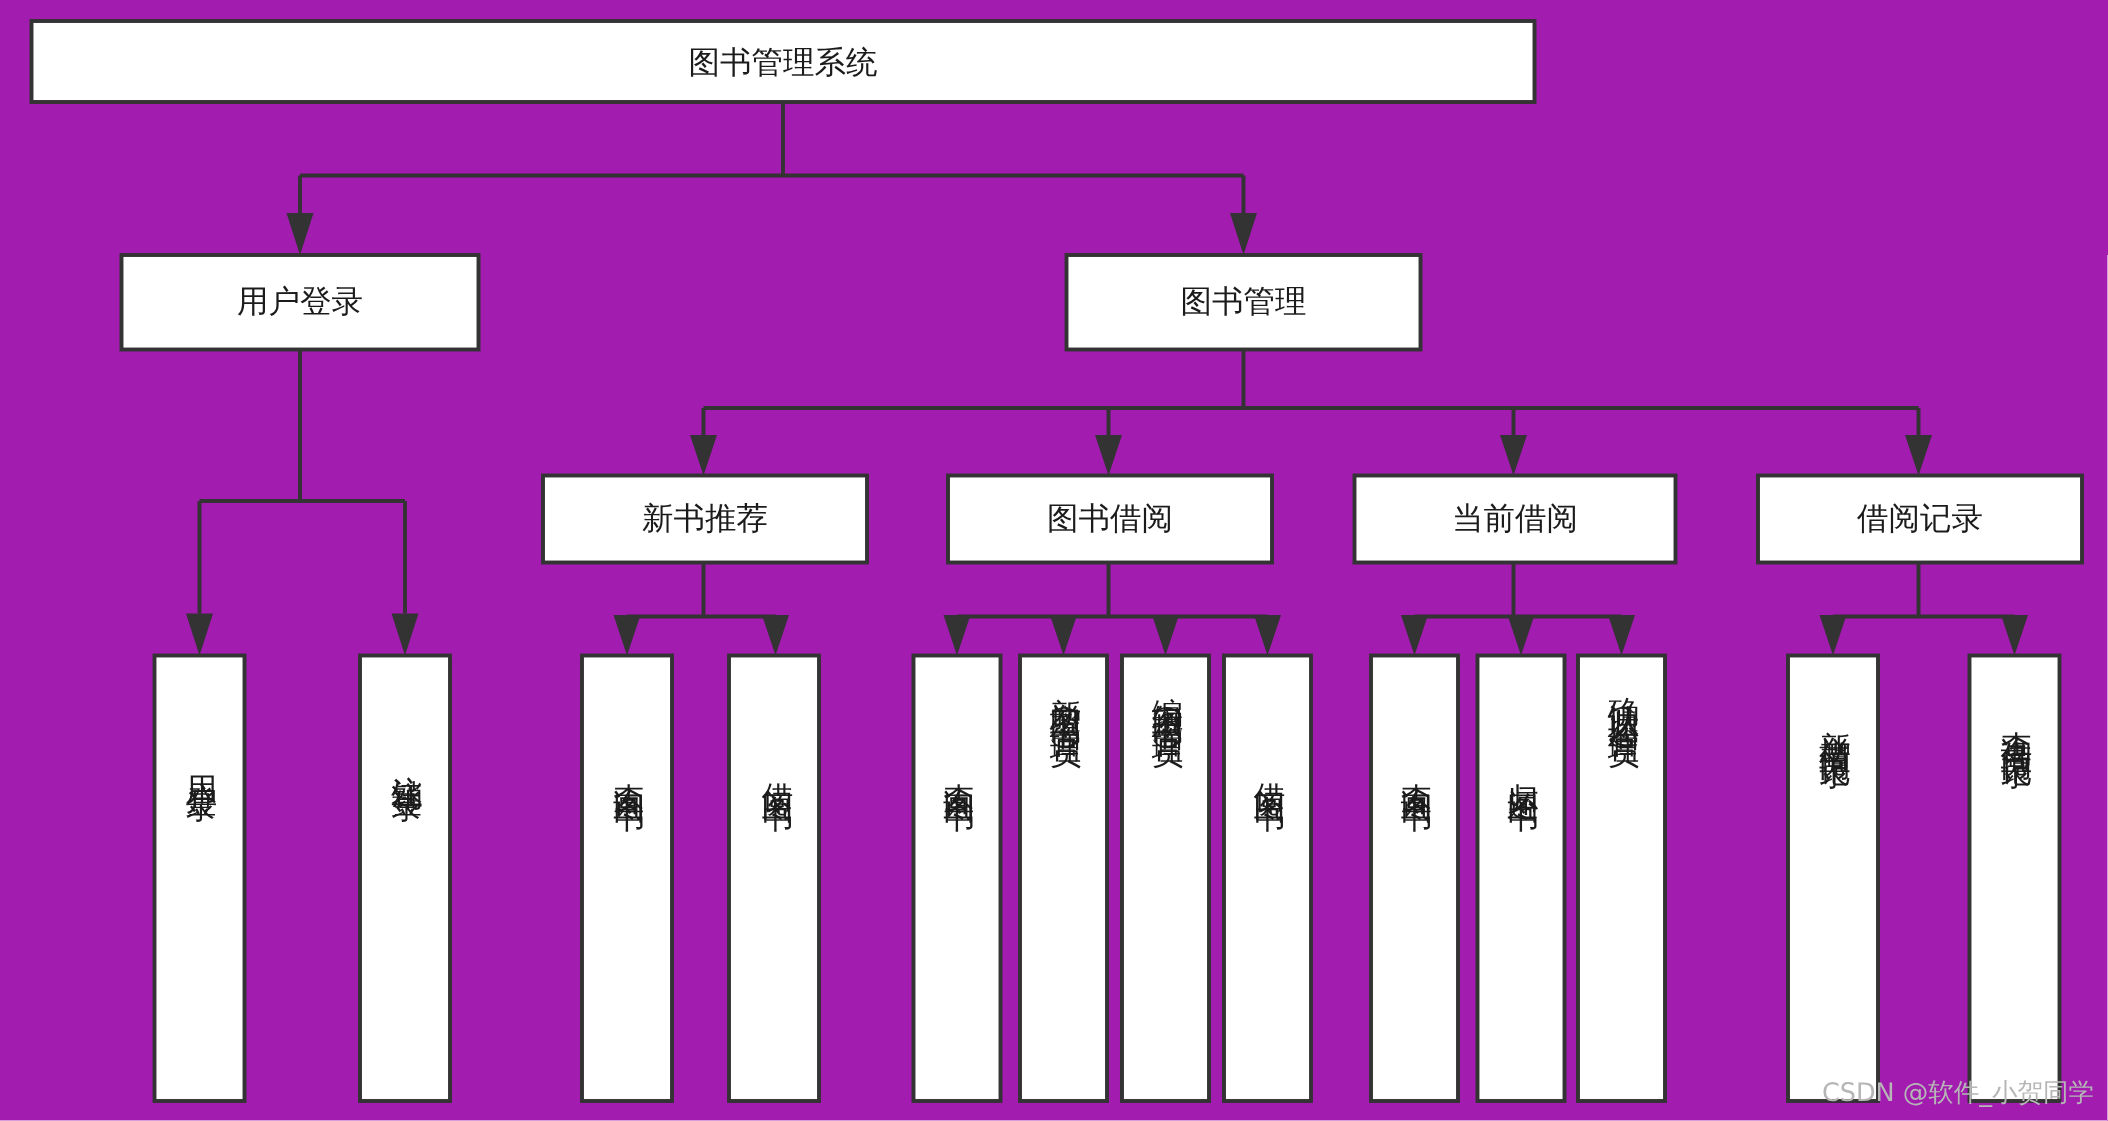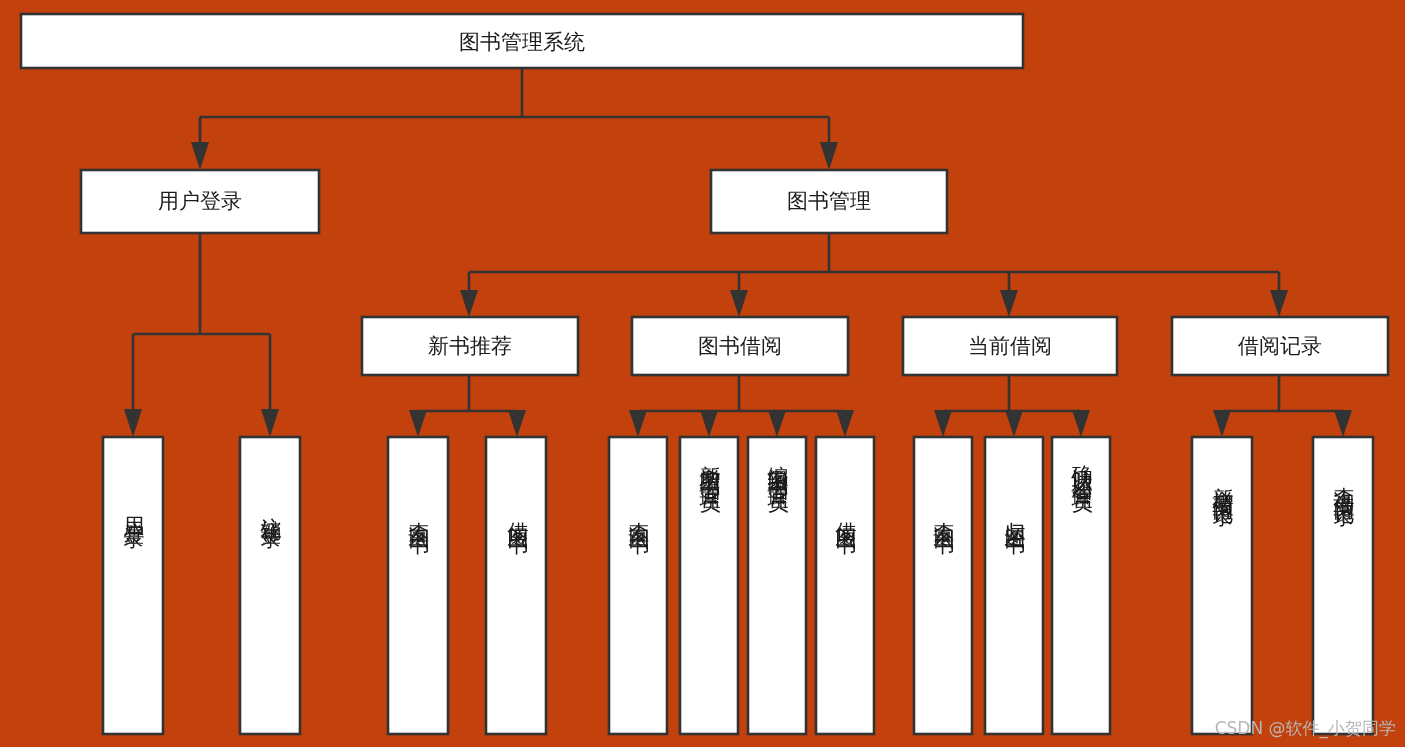--- a/index.html
+++ b/index.html
@@ -11,21 +11,21 @@
   body {
     width: 1405px;
     height: 747px;
     font-family: "DejaVu Sans", "Liberation Sans", sans-serif;
     overflow: hidden;
   }
   #diagram-root {
     position: relative;
     width: 1405px;
     height: 747px;
-    background: #c2410c;
+    background: #a21caf;
   }
   svg#flowchart {
     display: block;
     width: 1405px;
     height: 747px;
   }
   .node-box {
     fill: #ffffff;
     stroke: #333333;
     stroke-width: 2.6;

